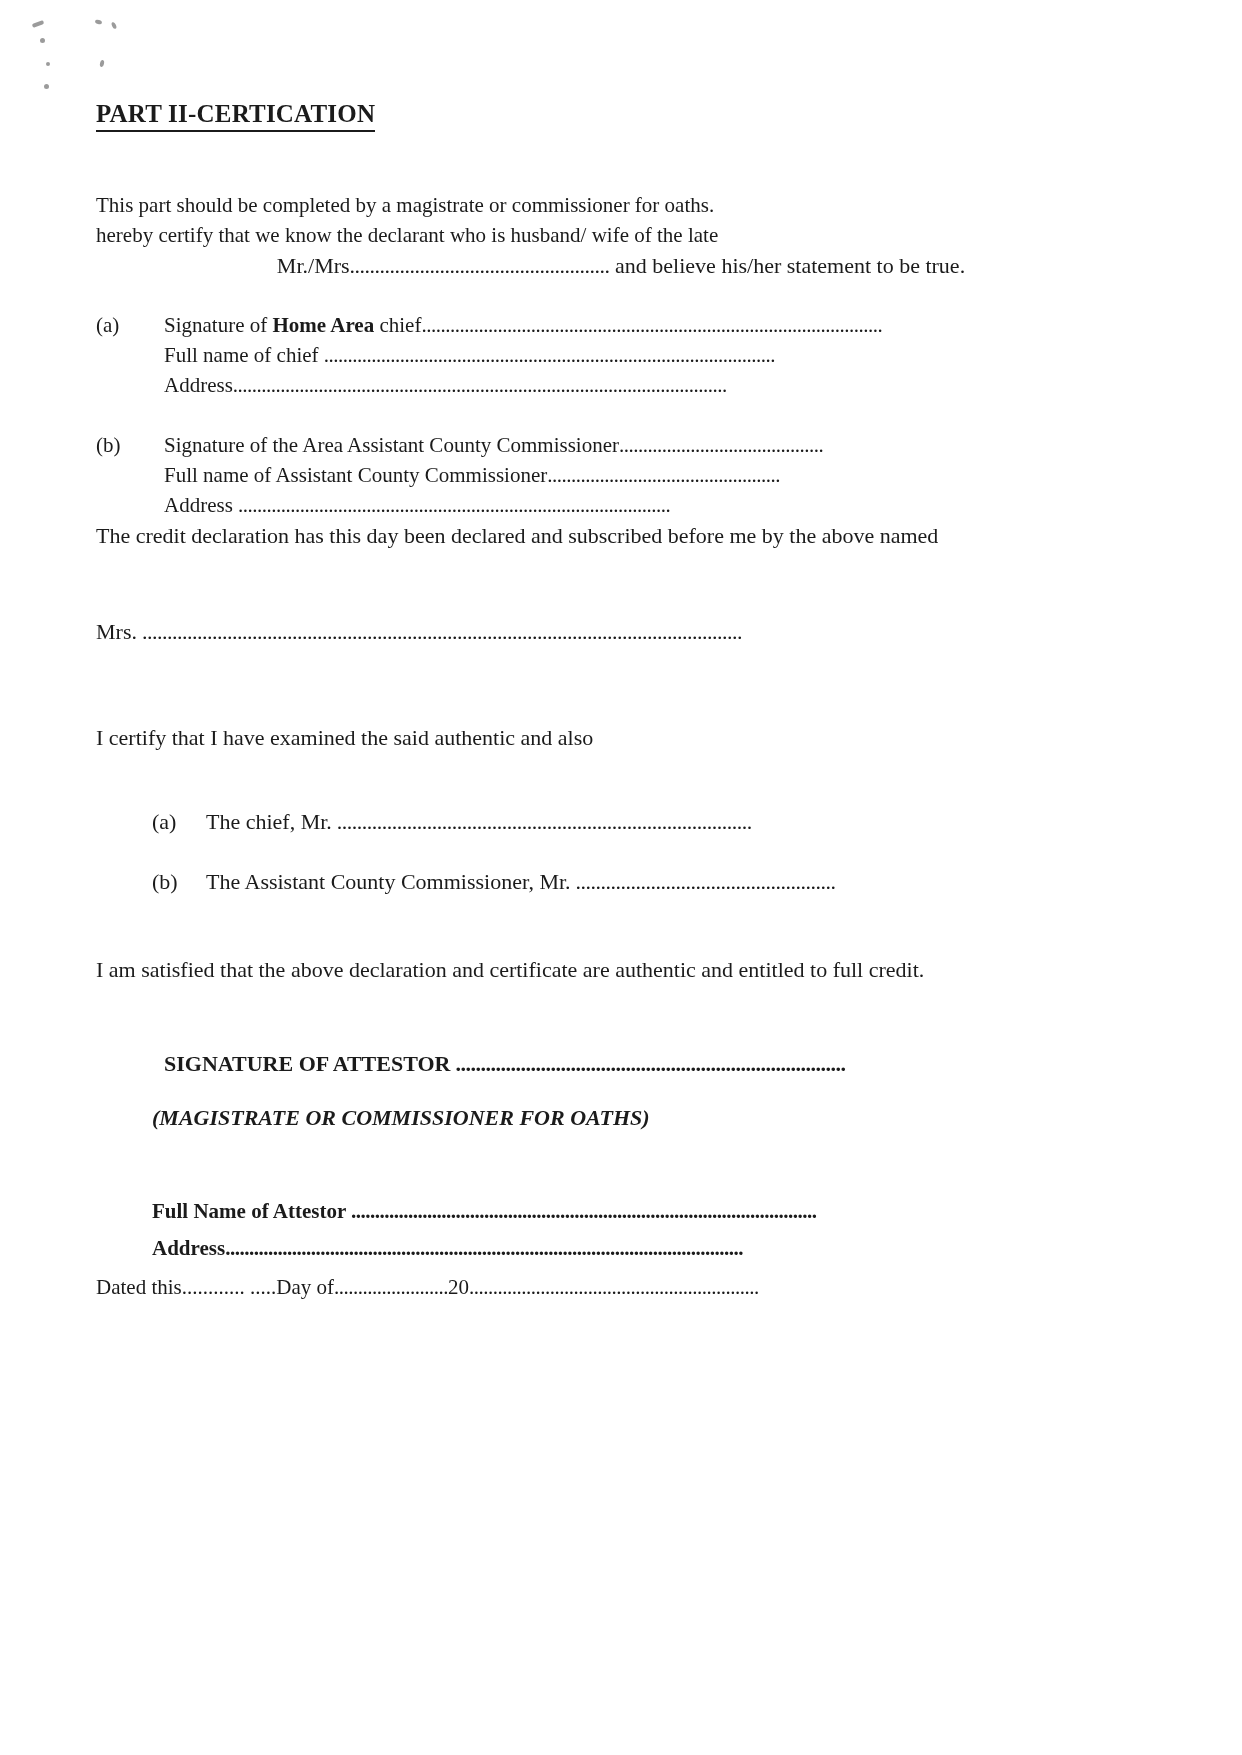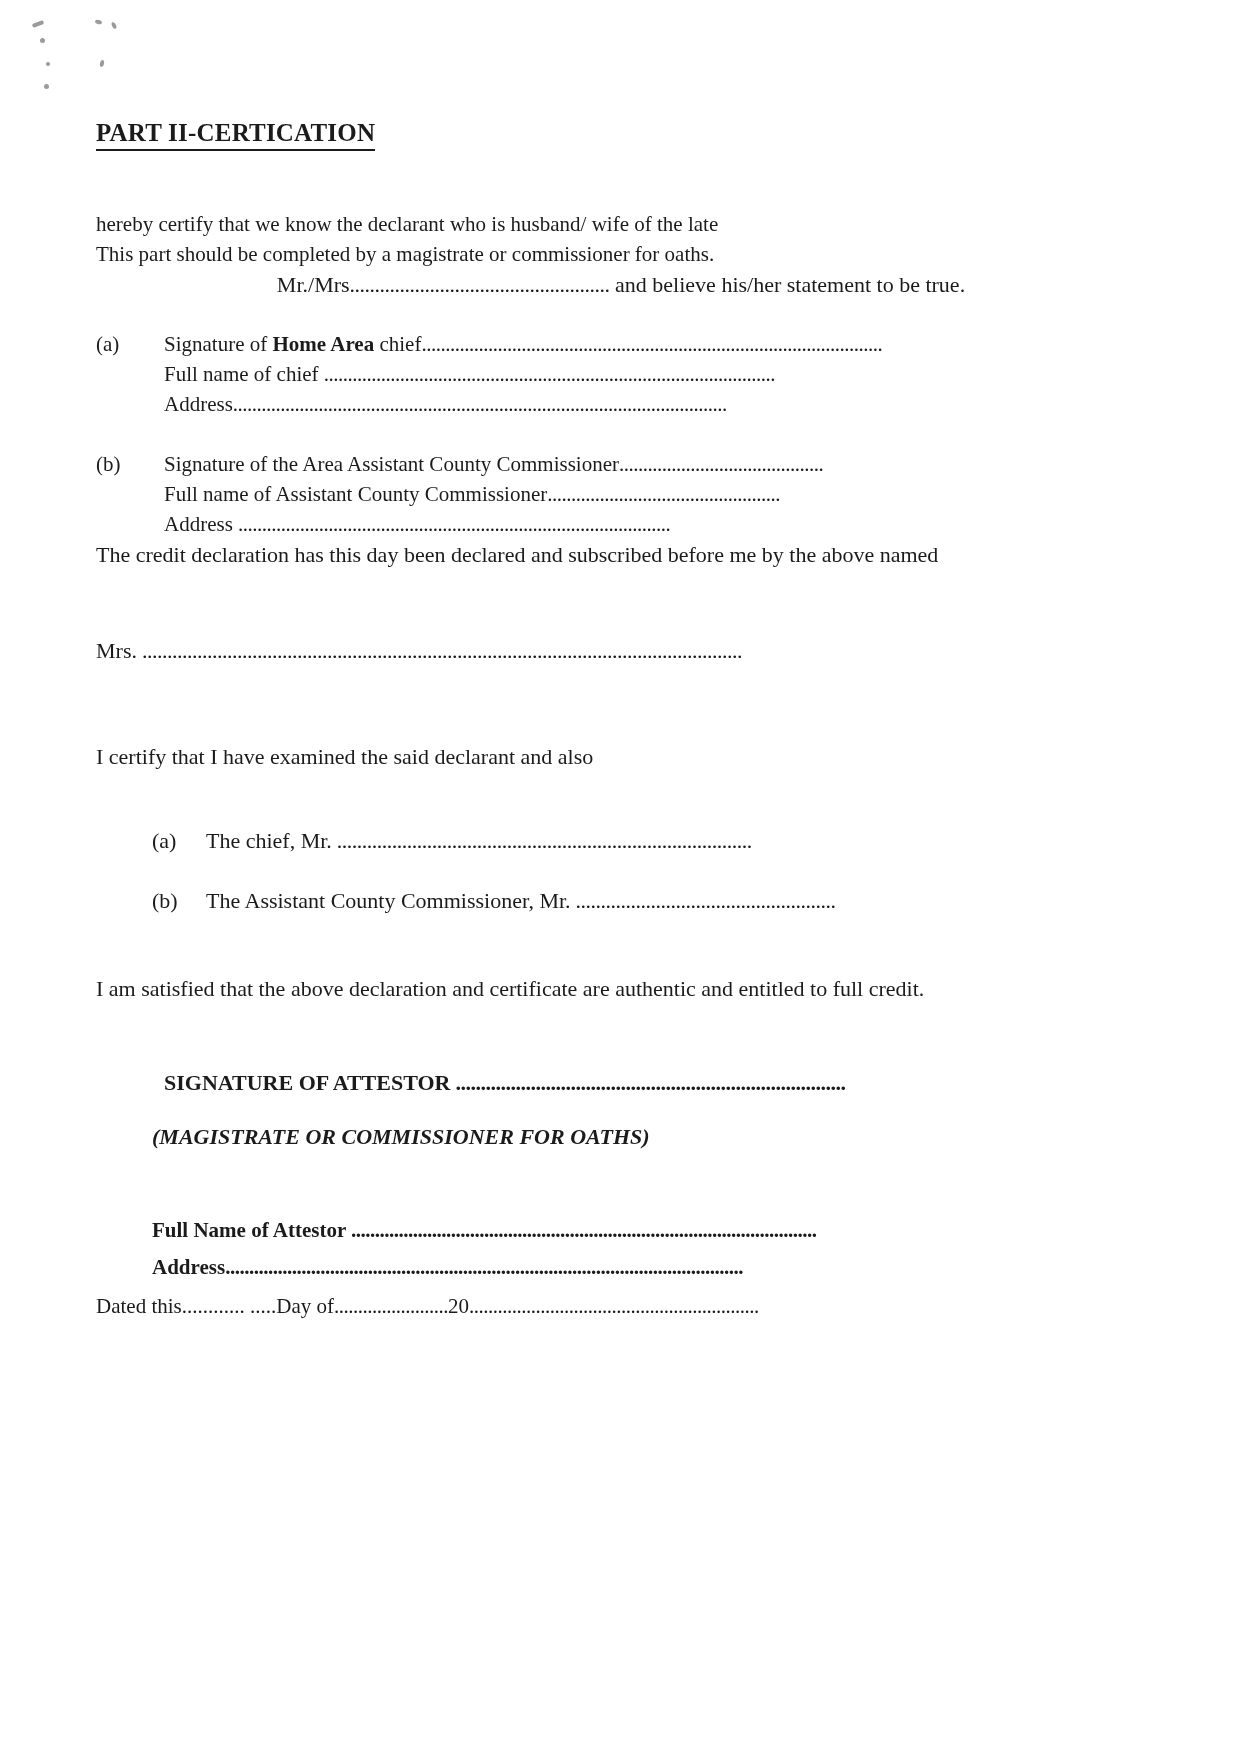--- a/index.html
+++ b/index.html
@@ -33,21 +33,21 @@
   .speck-b { left: 46px;  top: 62px;  width: 4px;  height: 4px; }
   .speck-c { left: 44px;  top: 84px;  width: 5px;  height: 5px; }
   .speck-d { left: 95px;  top: 20px;  width: 7px;  height: 4px; transform: rotate(18deg); }
   .speck-e { left: 112px; top: 22px;  width: 4px;  height: 7px; transform: rotate(-25deg); }
   .speck-f { left: 100px; top: 60px;  width: 4px;  height: 7px; transform: rotate(12deg); }
   .speck-g { left: 32px;  top: 22px;  width: 12px; height: 4px; transform: rotate(-20deg); border-radius: 2px; }
 
   .content {
     position: absolute;
     left: 96px;
-    top: 119px;
+    top: 100px;
     width: 1050px;
   }
 
   
   .heading {
     font-weight: bold;
     font-size: 25px;
     letter-spacing: 0.2px;
     display: inline-block;
     border-bottom: 2px solid #1b1b1b;
@@ -195,22 +195,22 @@
   <span class="speckle speck-f"></span>
   <span class="speckle speck-g"></span>
 
   <div class="content">
 
     <div class="h2-block heading-wrap">
       <span class="heading">PART II-CERTICATION</span>
     </div>
 
     <p class="para intro">
+      <span class="line">This part should be completed by a magistrate or commissioner for oaths.</span>
       <span class="line">hereby certify that we know the declarant who is husband/ wife of the late</span>
-      <span class="line">This part should be completed by a magistrate or commissioner for oaths.</span>
     </p>
 
     <p class="mrline">
       <span>Mr./Mrs</span><span class="dots">....................................................</span><span> and believe his/her statement to be true.</span>
     </p>
 
     <div class="group-a">
       <div class="item-row">
         <span class="item-marker">(a)</span>
         <span class="item-body nowrap"><span>Signature of </span><b>Home Area</b><span> chief</span><span class="dots">.................................................................................................</span></span>
@@ -236,21 +236,21 @@
       </div>
     </div>
 
 
     <p class="attest-intro">The credit declaration has this day been declared and subscribed before me by the above named</p>
 
     <p class="mrs-line">
       <span>Mrs.</span><span class="dots"> ........................................................................................................................</span>
     </p>
 
-    <p class="certify-line">I certify that I have examined the said declarant and also</p>
+    <p class="certify-line">I certify that I have examined the said authentic and also</p>
 
     <div class="ab-list">
       <div class="ab-row">
         <span class="ab-marker">(a)</span>
         <span><span>The chief, Mr.</span><span class="dots"> ...................................................................................</span></span>
       </div>
       <div class="ab-row">
         <span class="ab-marker">(b)</span>
         <span><span>The Assistant County Commissioner, Mr.</span><span class="dots"> ....................................................</span></span>
       </div>

